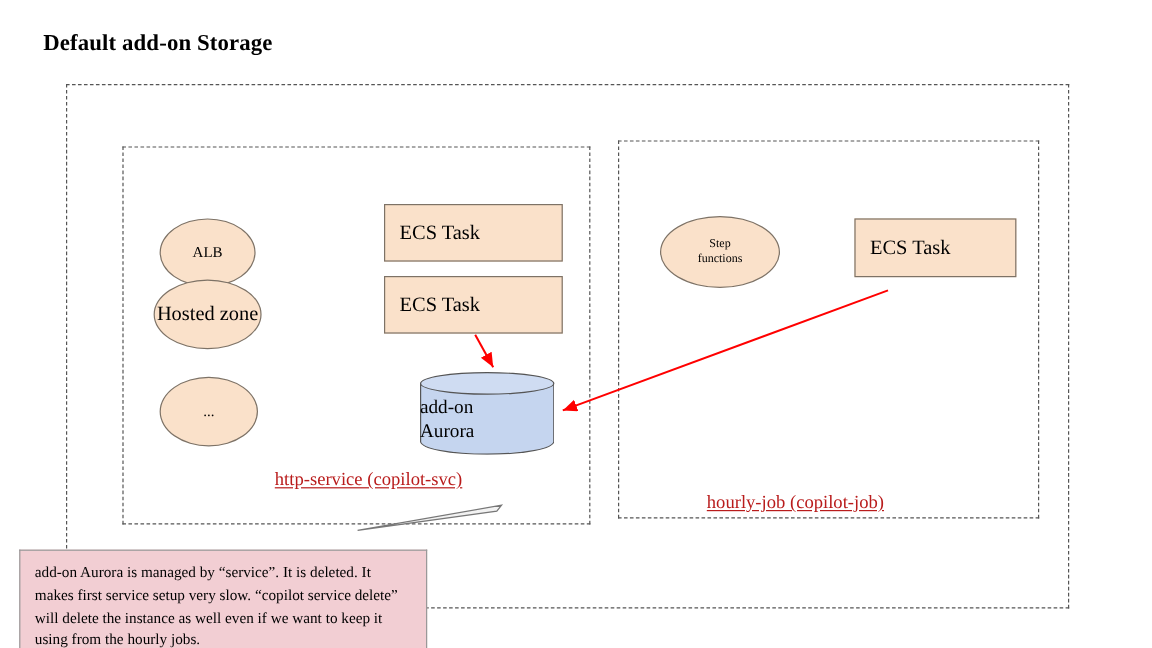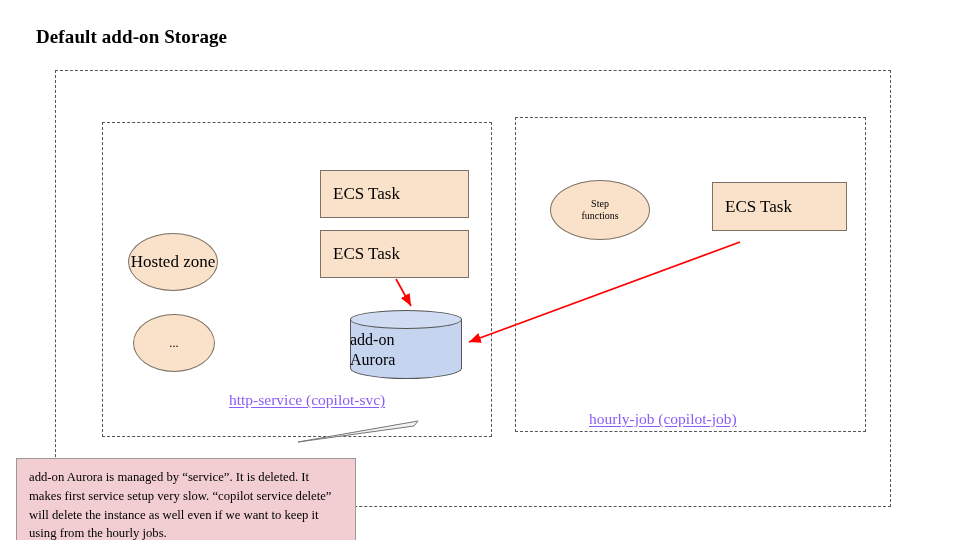--- a/index.html
+++ b/index.html
@@ -35,21 +35,21 @@
   #vpc-box   { left: 55px;  top: 70px;  width: 836px; height: 437px; }
   #svc-box   { left: 102px; top: 122px; width: 390px; height: 315px; }
   #job-box   { left: 515px; top: 117px; width: 351px; height: 315px; }
 
   .zone-label {
     position: absolute;
     font-size: 15.5px;
     text-decoration: underline;
     text-underline-offset: 2px;
     white-space: nowrap;
-    color: #8b5cf6;
+    color: #b91c1c;
   }
   #svc-label { left: 229px; top: 391px; }
   #job-label { left: 589px; top: 410px; }
   #vpc-label { left: 586px; top: 478px; }
 
   .ecs-box {
     position: absolute;
     background: #fae1ca;
     border: 1.3px solid #7d7266;
     box-sizing: border-box;
@@ -151,20 +151,23 @@
 <body>
 
 <div id="canvas">
 
   <div id="title">Default add-on Storage</div>
 
   <div class="dashbox" id="vpc-box"></div>
   <div class="dashbox" id="svc-box"></div>
   <div class="dashbox" id="job-box"></div>
 
+  <div class="ellipse" id="ellipse-alb">
+    <span>ALB</span>
+  </div>
   <div class="ellipse" id="ellipse-hosted">
     <span>Hosted zone</span>
   </div>
   <div class="ellipse" id="ellipse-dots">
     <span>...</span>
   </div>
 
   <div class="ecs-box" id="ecs-task-1">
     <span>ECS Task</span>
   </div>

